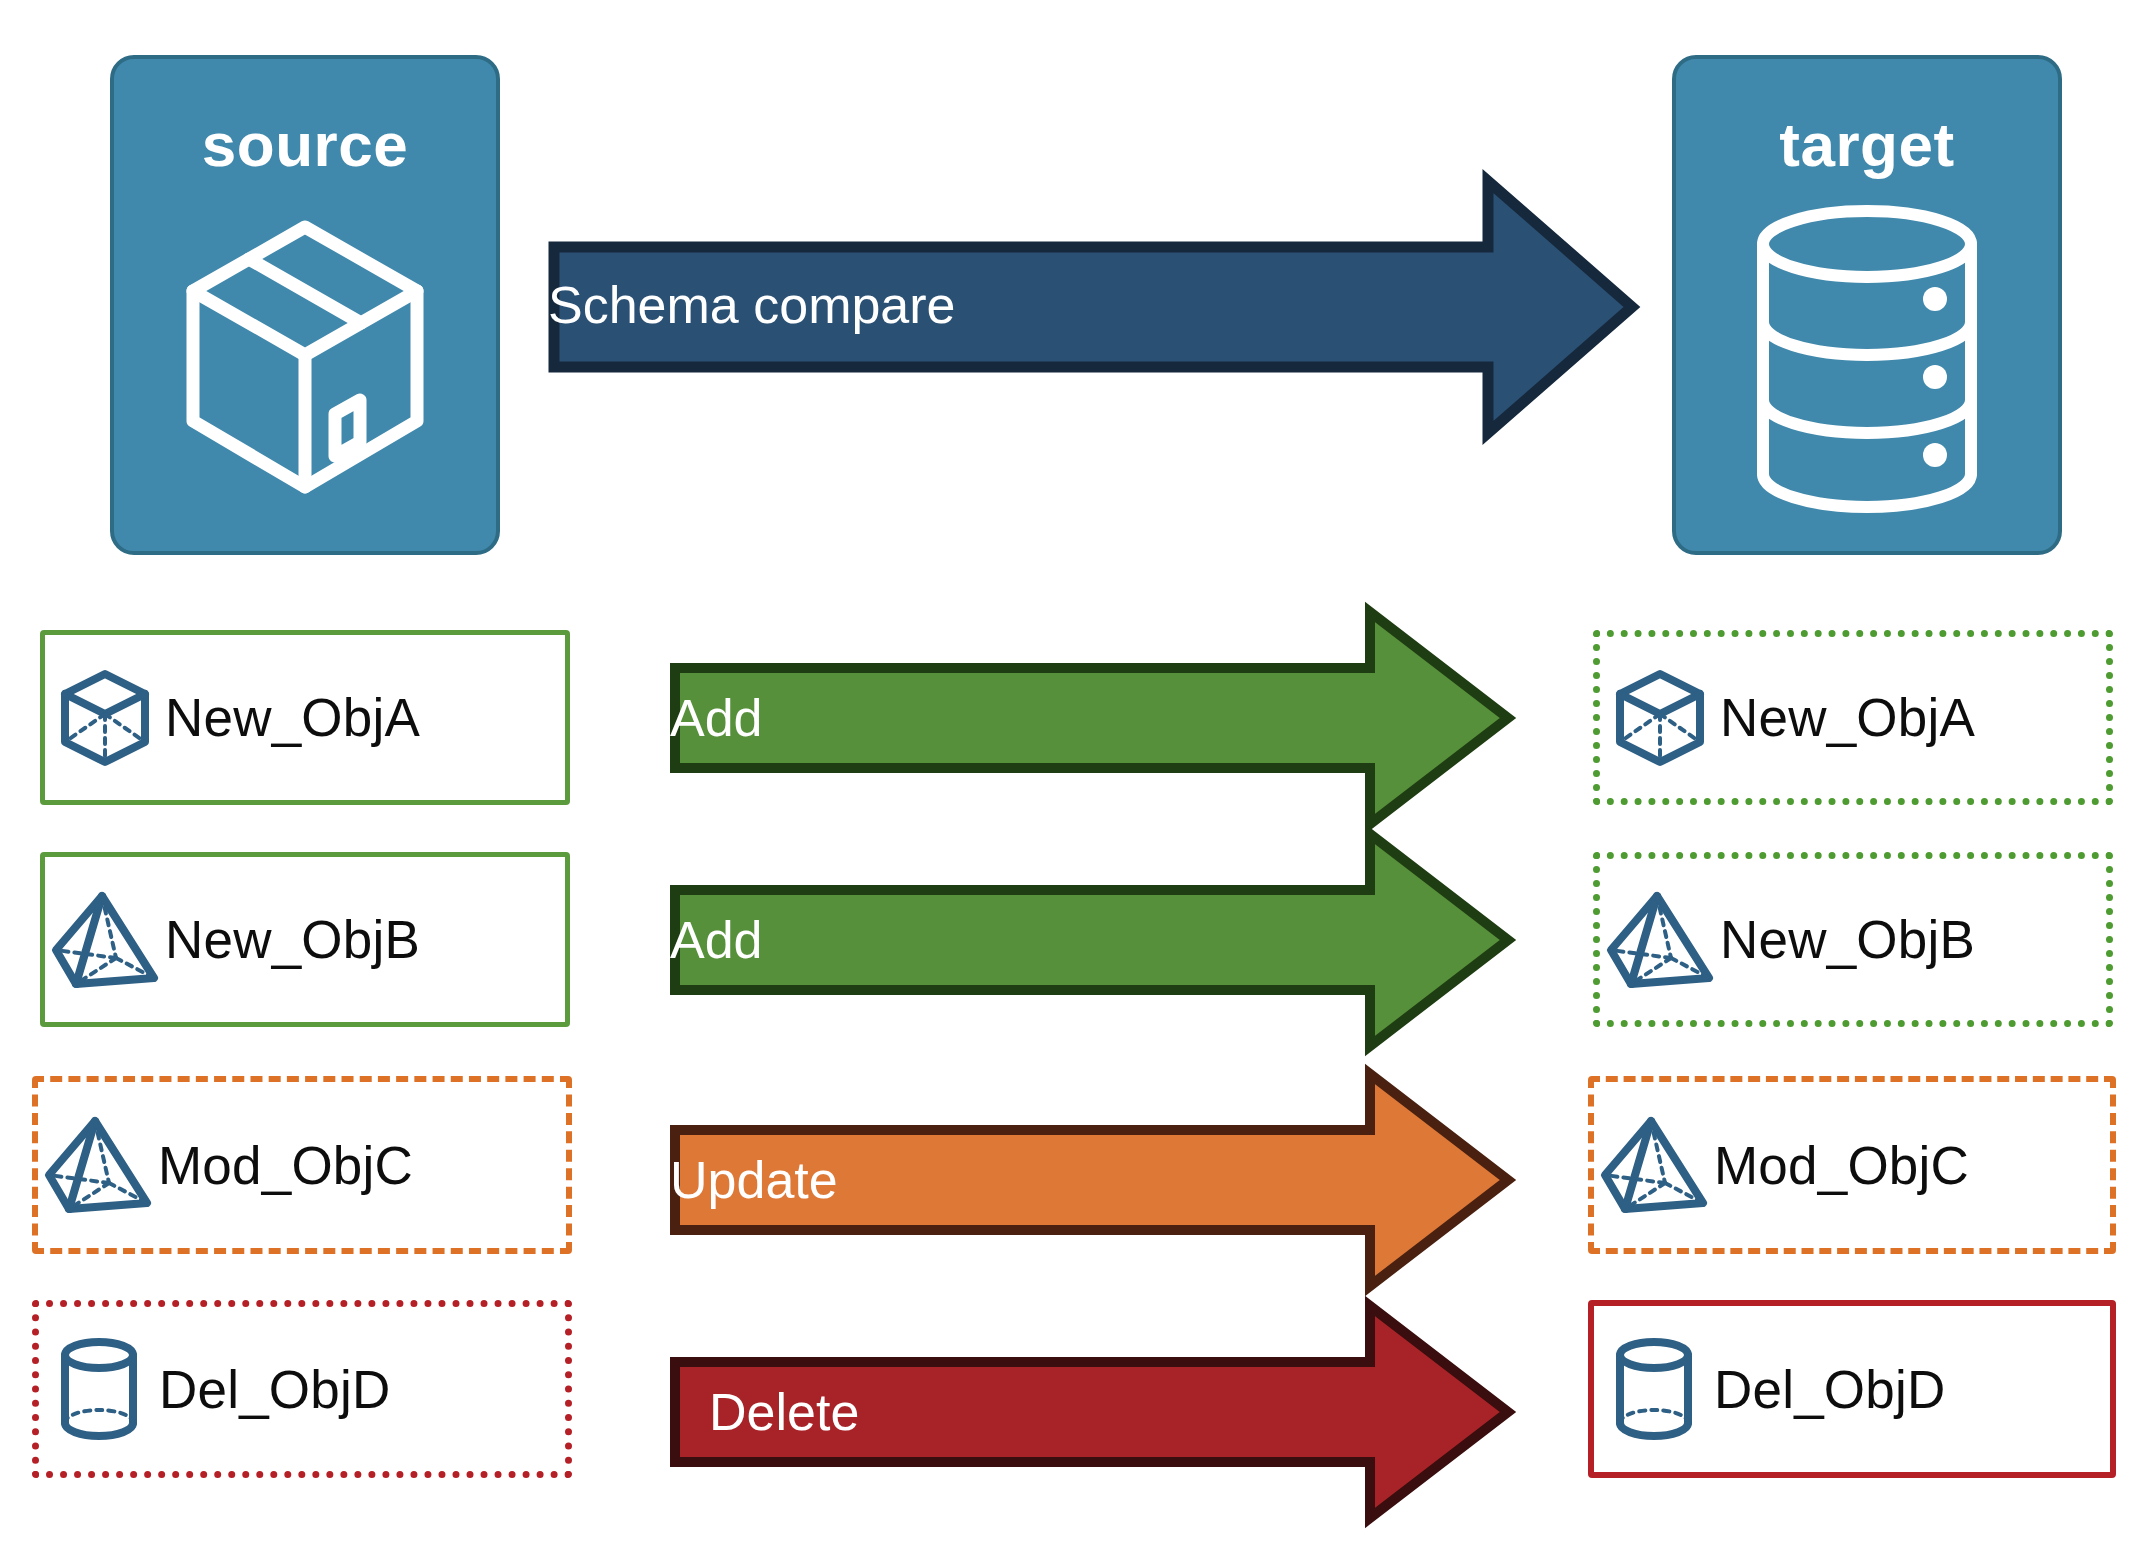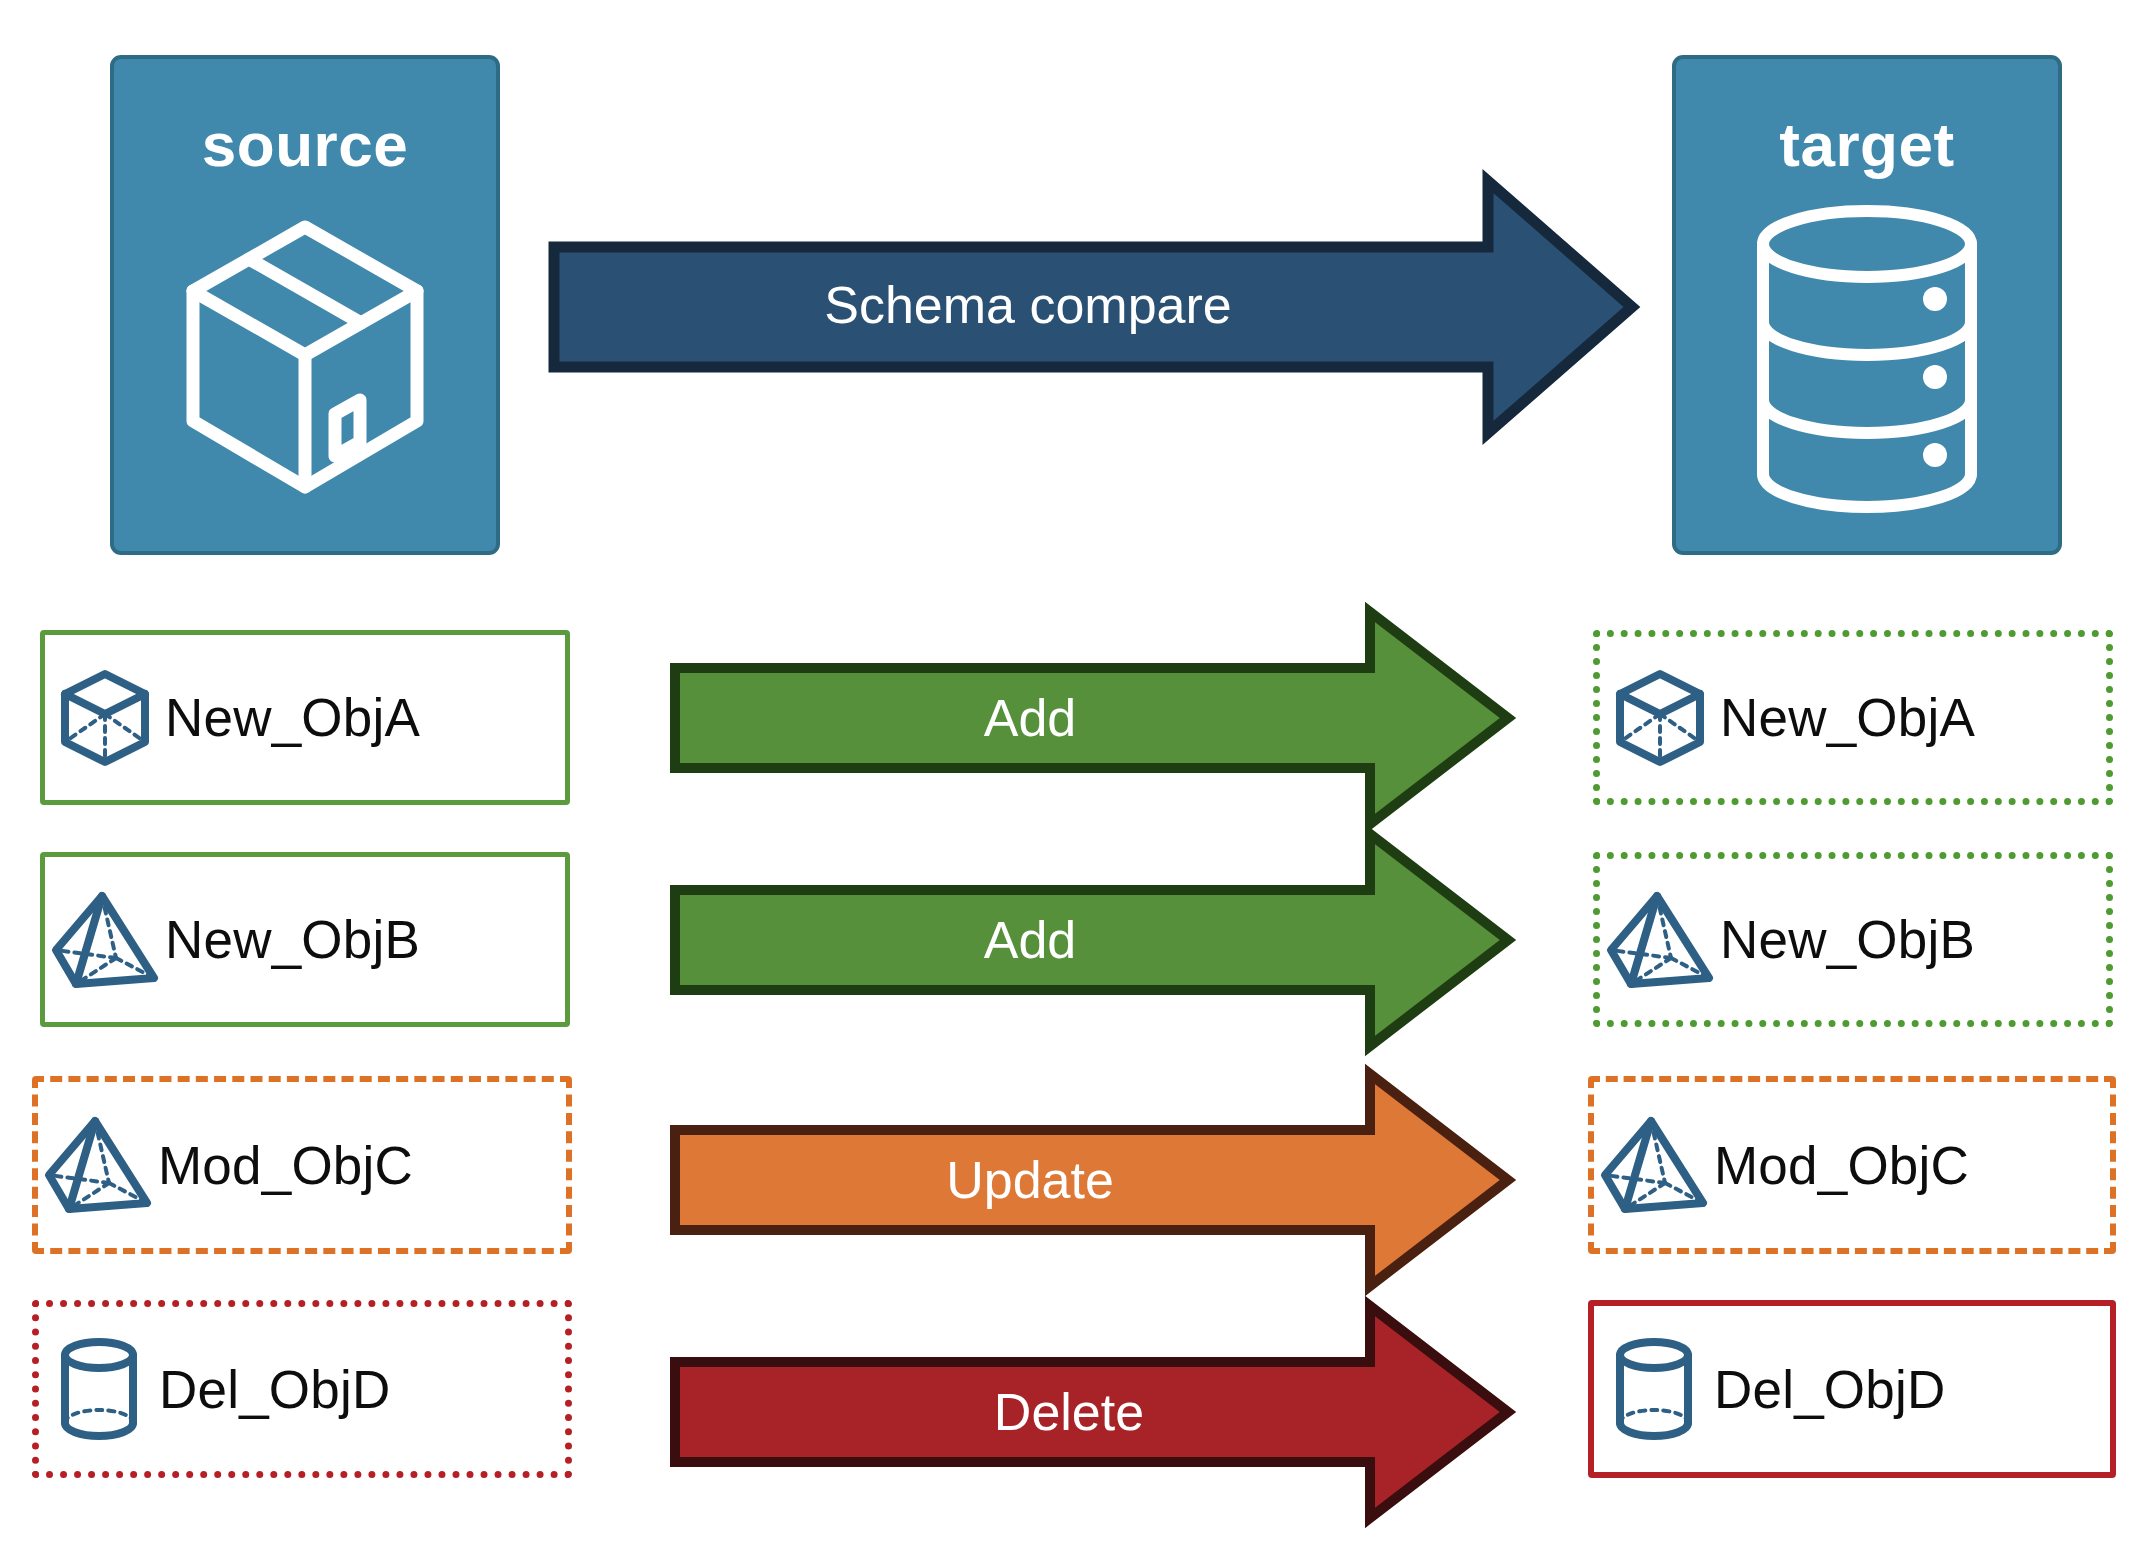--- a/index.html
+++ b/index.html
@@ -1,40 +1,40 @@
 <!DOCTYPE html>
 <html><head>
 <meta charset="utf-8">
 <style>
   html,body{margin:0;padding:0;background:#ffffff;}
   body{width:2150px;height:1550px;position:relative;font-family:"Liberation Sans",sans-serif;overflow:hidden;}
   .stage{position:absolute;left:0;top:0;width:2150px;height:1550px;}
 
   
-  .panel{position:absolute;border-radius:11px;box-sizing:border-box;}
+  .panel{position:absolute;border-radius:24px;box-sizing:border-box;}
   .panel-title{position:absolute;left:0;right:0;text-align:center;font-weight:bold;font-size:62px;color:#ffffff;letter-spacing:.5px;}
   .panel-icon{position:absolute;left:0;right:0;display:flex;justify-content:center;}
 
   #source-panel{left:110px;top:55px;width:390px;height:500px;}
   #target-panel{left:1672px;top:55px;width:390px;height:500px;}
 
   
   .obj-box{position:absolute;box-sizing:border-box;background:#ffffff;border-radius:4px;
            display:flex;align-items:center;}
   .obj-icon{flex:0 0 auto;display:flex;align-items:center;justify-content:center;width:120px;}
   .obj-label{font-size:53px;color:#0d0d0d;white-space:nowrap;letter-spacing:.2px;}
 
   .bd-green-solid{border:5px solid #5B9B3E;}
   .bd-green-dotted{border:7px dotted #4E9B31;}
   .bd-orange-dashed{border:6px dashed #DD7227;}
   .bd-red-dotted{border:7px dotted #B52026;}
   .bd-red-solid{border:6px solid #B52026;}
 
   .arrow-wrap{position:absolute;}
-  .arrow-label{position:absolute;left:0;right:0;text-align:center;color:#ffffff;font-size:52px;}
+  .arrow-label{position:absolute;left:0;right:0;text-align:left;color:#ffffff;font-size:52px;}
 
   svg{display:block;overflow:visible;}
 </style>
 </head>
 <body>
 
 <div class="stage">
 
   <div class="panel" id="source-panel" style="background:#4189AC;border:4px solid #2E6C86;">
     <div class="panel-title" style="top:50px;">source</div>

